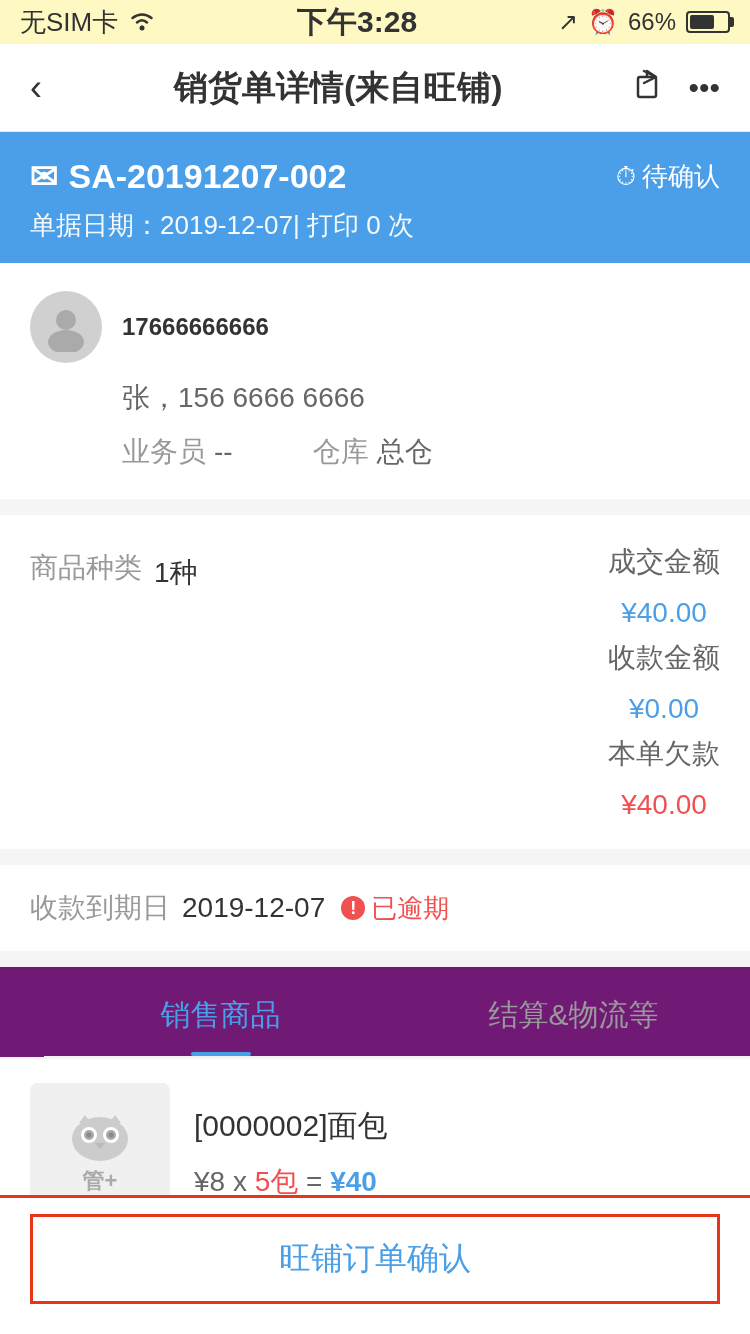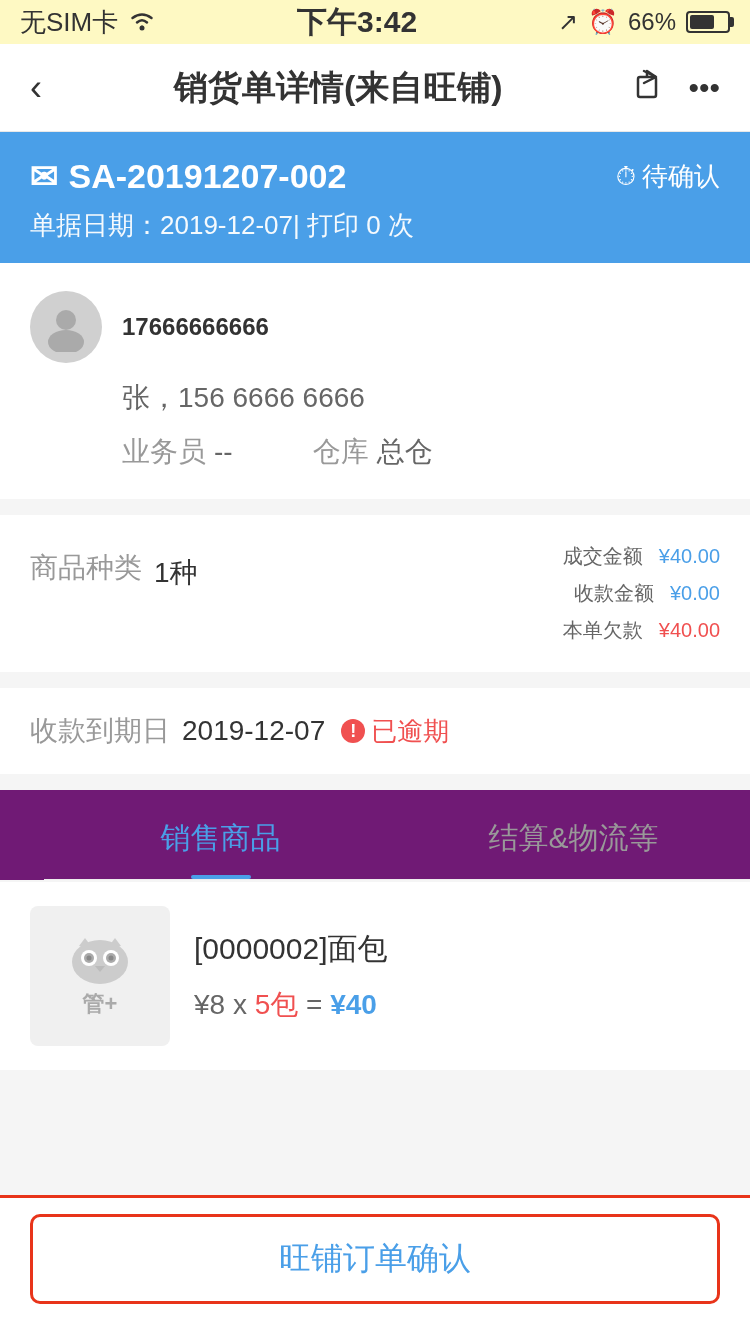--- a/index.html
+++ b/index.html
@@ -221,21 +221,22 @@
     .summary-right {
       display: flex;
       flex-direction: column;
       align-items: flex-end;
       gap: 10px;
     }
     .amount-row {
       display: flex;
       align-items: center;
       gap: 16px;
-      font-size: 20px;
+      font-size: 28px;
+      flex-direction: column;
     }
     .amount-label {
       color: #666;
     }
     .amount-value {
       color: #4a9fe8;
       font-weight: 500;
     }
     .amount-value.overdue {
       color: #f05050;
@@ -375,21 +376,21 @@
       width: 750px;
       background: #fff;
       padding: 16px 30px 30px;
       border-top: 3px solid #e8341a;
     }
     .confirm-btn {
       width: 100%;
       height: 90px;
       background: #fff;
       border: 3px solid #e8341a;
-      border-radius: 10px;
+      border-radius: 0;
       font-size: 32px;
       color: #4a9fe8;
       font-weight: 500;
       cursor: pointer;
       display: flex;
       align-items: center;
       justify-content: center;
     }
   </style>
 </head>
@@ -400,21 +401,21 @@
     <span>无SIM卡</span>
     <span>
       <svg width="28" height="22" viewBox="0 0 28 22">
         <path d="M14 18 L14 18" stroke="#333" stroke-width="3" stroke-linecap="round"></path>
         <path d="M9 13.5 Q14 9 19 13.5" stroke="#333" stroke-width="2.5" fill="none" stroke-linecap="round"></path>
         <path d="M4.5 9 Q14 2 23.5 9" stroke="#333" stroke-width="2.5" fill="none" stroke-linecap="round"></path>
         <circle cx="14" cy="19" r="2.5" fill="#333"></circle>
       </svg>
     </span>
   </div>
-  <div class="status-bar-center">下午3:42</div>
+  <div class="status-bar-center">下午3:28</div>
   <div class="status-bar-right">
     <span>↗</span>
     <span>⏰</span>
     <span>66%</span>
     <div class="battery-icon">
       <div class="battery-fill"></div>
     </div>
   </div>
 </div>
 

